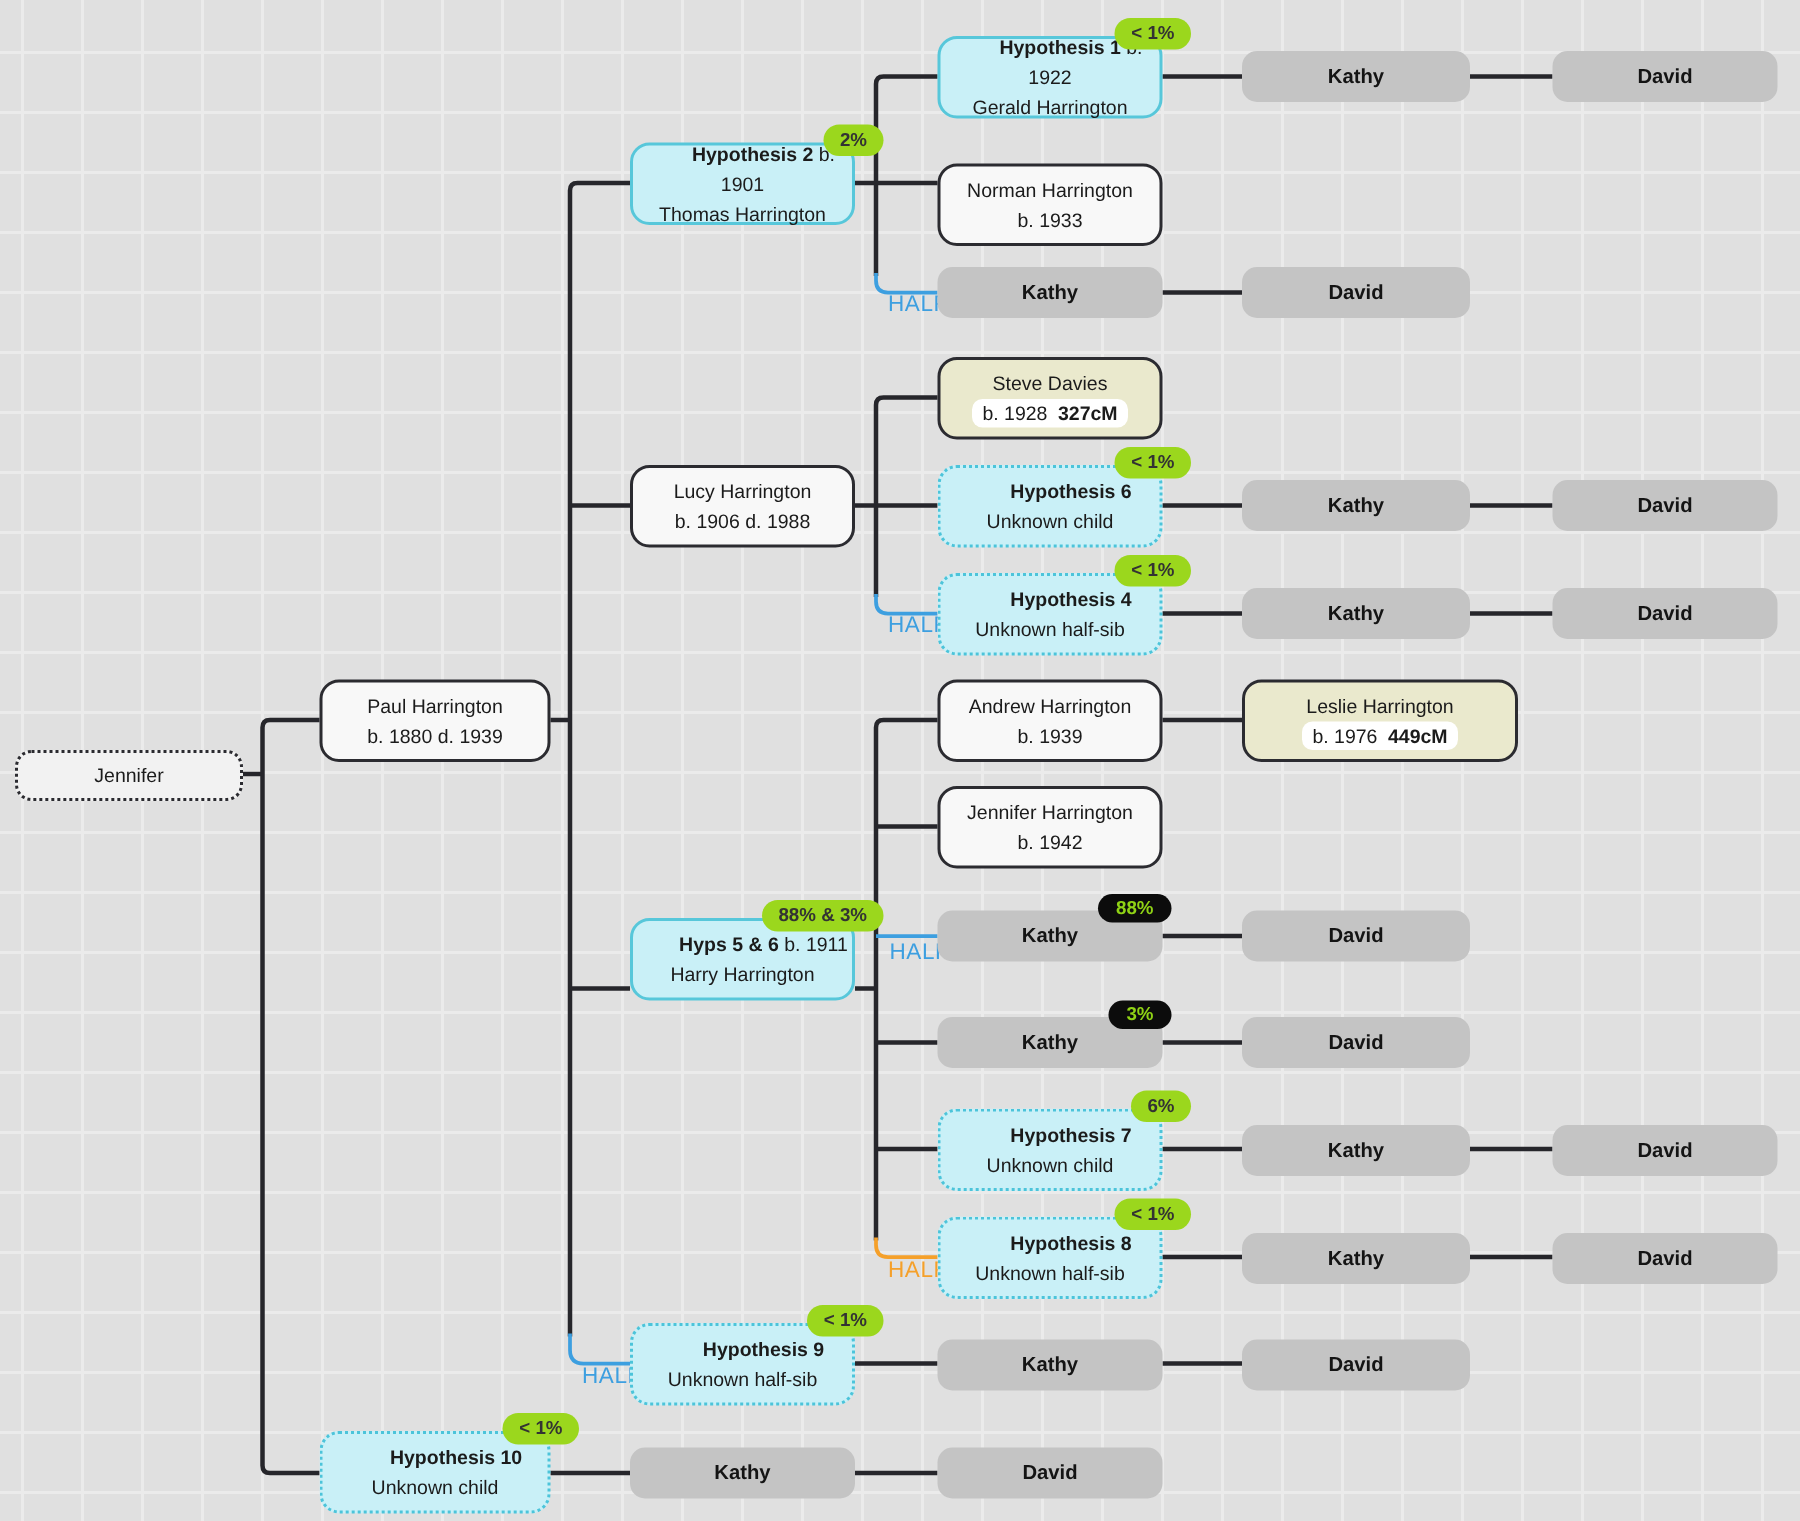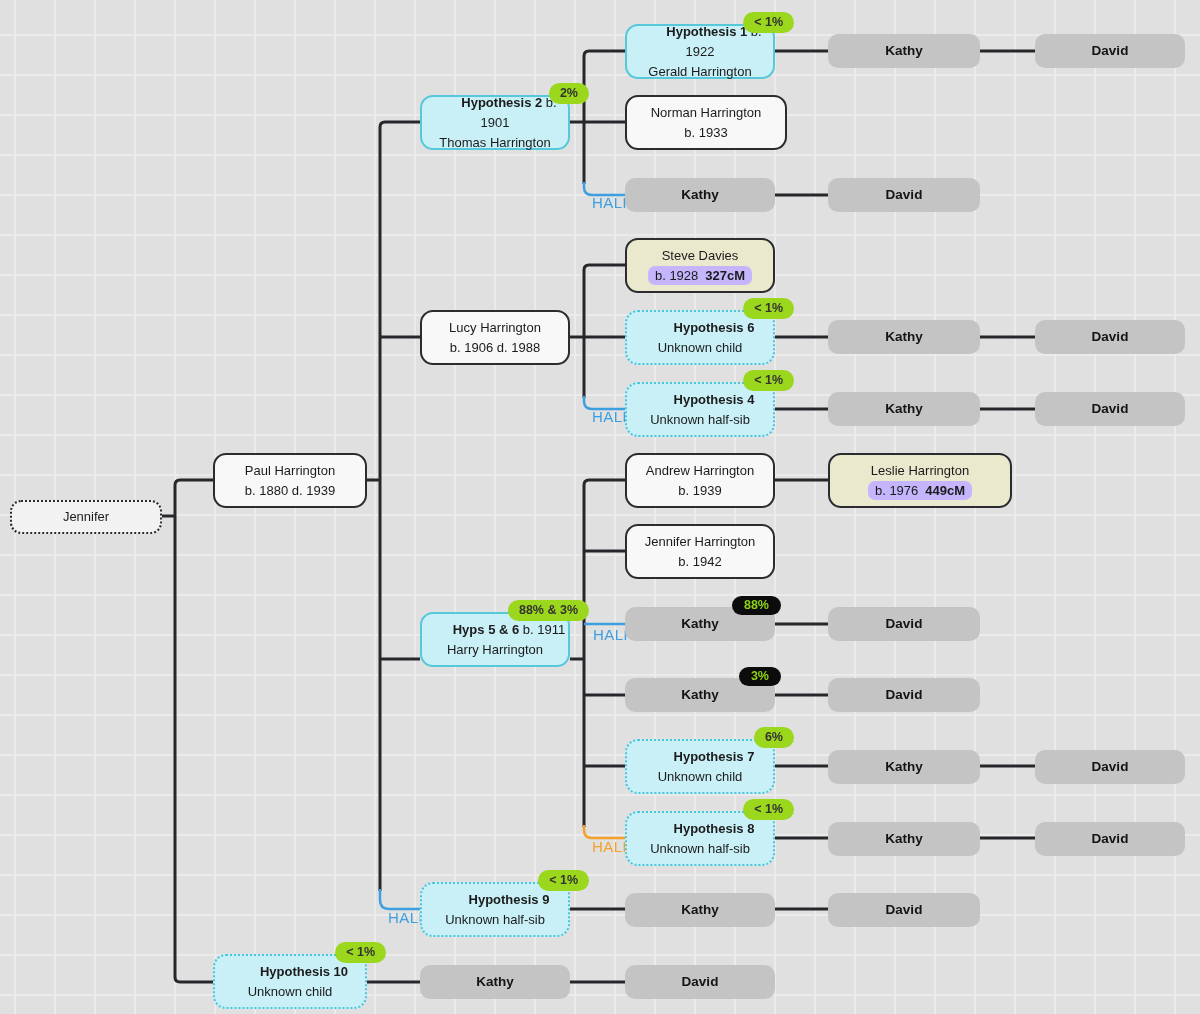--- a/index.html
+++ b/index.html
@@ -18,21 +18,21 @@
     text-align:center;color:#1b1b1b;font-size:13px;line-height:20px;
   }
   .two{height:55px;border-radius:13px;}
   .white{background:#f8f8f8;border:2.5px solid #2b2b30;}
   .whitedot{background:#f2f2f2;border:2px dotted #2b2b30;border-radius:11px;height:34px;}
   .cyan{background:#c9f0f7;border:2.5px solid #57c7da;}
   .cyan.dotted{border:2px dotted #4cc4da;}
   .olive{background:#eae9cd;border:2.5px solid #2b2b30;}
   .gray{background:#c4c4c4;height:34px;border-radius:10px;font-weight:bold;font-size:13.5px;color:#141414;text-align:right;}
   .l1 b{font-weight:bold;margin-left:28px;}
-  .cm-pill{background:#c4b5fd;border-radius:7px;padding:0 7px;display:inline-block;line-height:19px;}
+  .cm-pill{background:#ffffff;border-radius:7px;padding:0 7px;display:inline-block;line-height:19px;}
   .cm-pill b{margin-left:7px;}
   .badge{position:absolute;font-weight:bold;font-size:12.5px;line-height:17px;white-space:nowrap;}
   .badge.green{top:-14px;right:-21px;background:#9bd71d;color:#333;padding:2px 11px;border-radius:12px;}
   .badge.black{top:-11px;right:-6px;background:#0c0c0c;color:#8fd215;padding:1px 12px;border-radius:10px;}
   .half{position:absolute;font-size:15px;font-weight:normal;color:#3d9fe0;letter-spacing:.4px;}
   .half.orange{color:#f5a02a;}
 </style>
 </head>
 <body>
 
@@ -116,21 +116,21 @@
   </div>
   <div class="node gray" style="left:420px;top:965px;width:150px">
     <span>Kathy</span>
   </div>
 
   <div class="node two cyan" style="left:625px;top:24px;width:150px">
     <span class="badge green">&lt; 1%</span>
     <div class="l1"><b>Hypothesis 1</b><span> b. 1922</span></div>
     <div class="l2">Gerald Harrington</div>
   </div>
-  <div class="node two white" style="left:625px;top:95px;width:162px">
+  <div class="node two white" style="left:625px;top:109px;width:150px">
     <div class="l1">Norman Harrington</div>
     <div class="l2">b. 1933</div>
   </div>
   <div class="node gray" style="left:625px;top:178px;width:150px">
     <span>Kathy</span>
   </div>
   <div class="node two olive" style="left:625px;top:238px;width:150px">
     <div class="l1">Steve Davies</div>
     <div class="l2"><span class="cm-pill"><span>b. 1928</span><b>327cM</b></span></div>
   </div>

